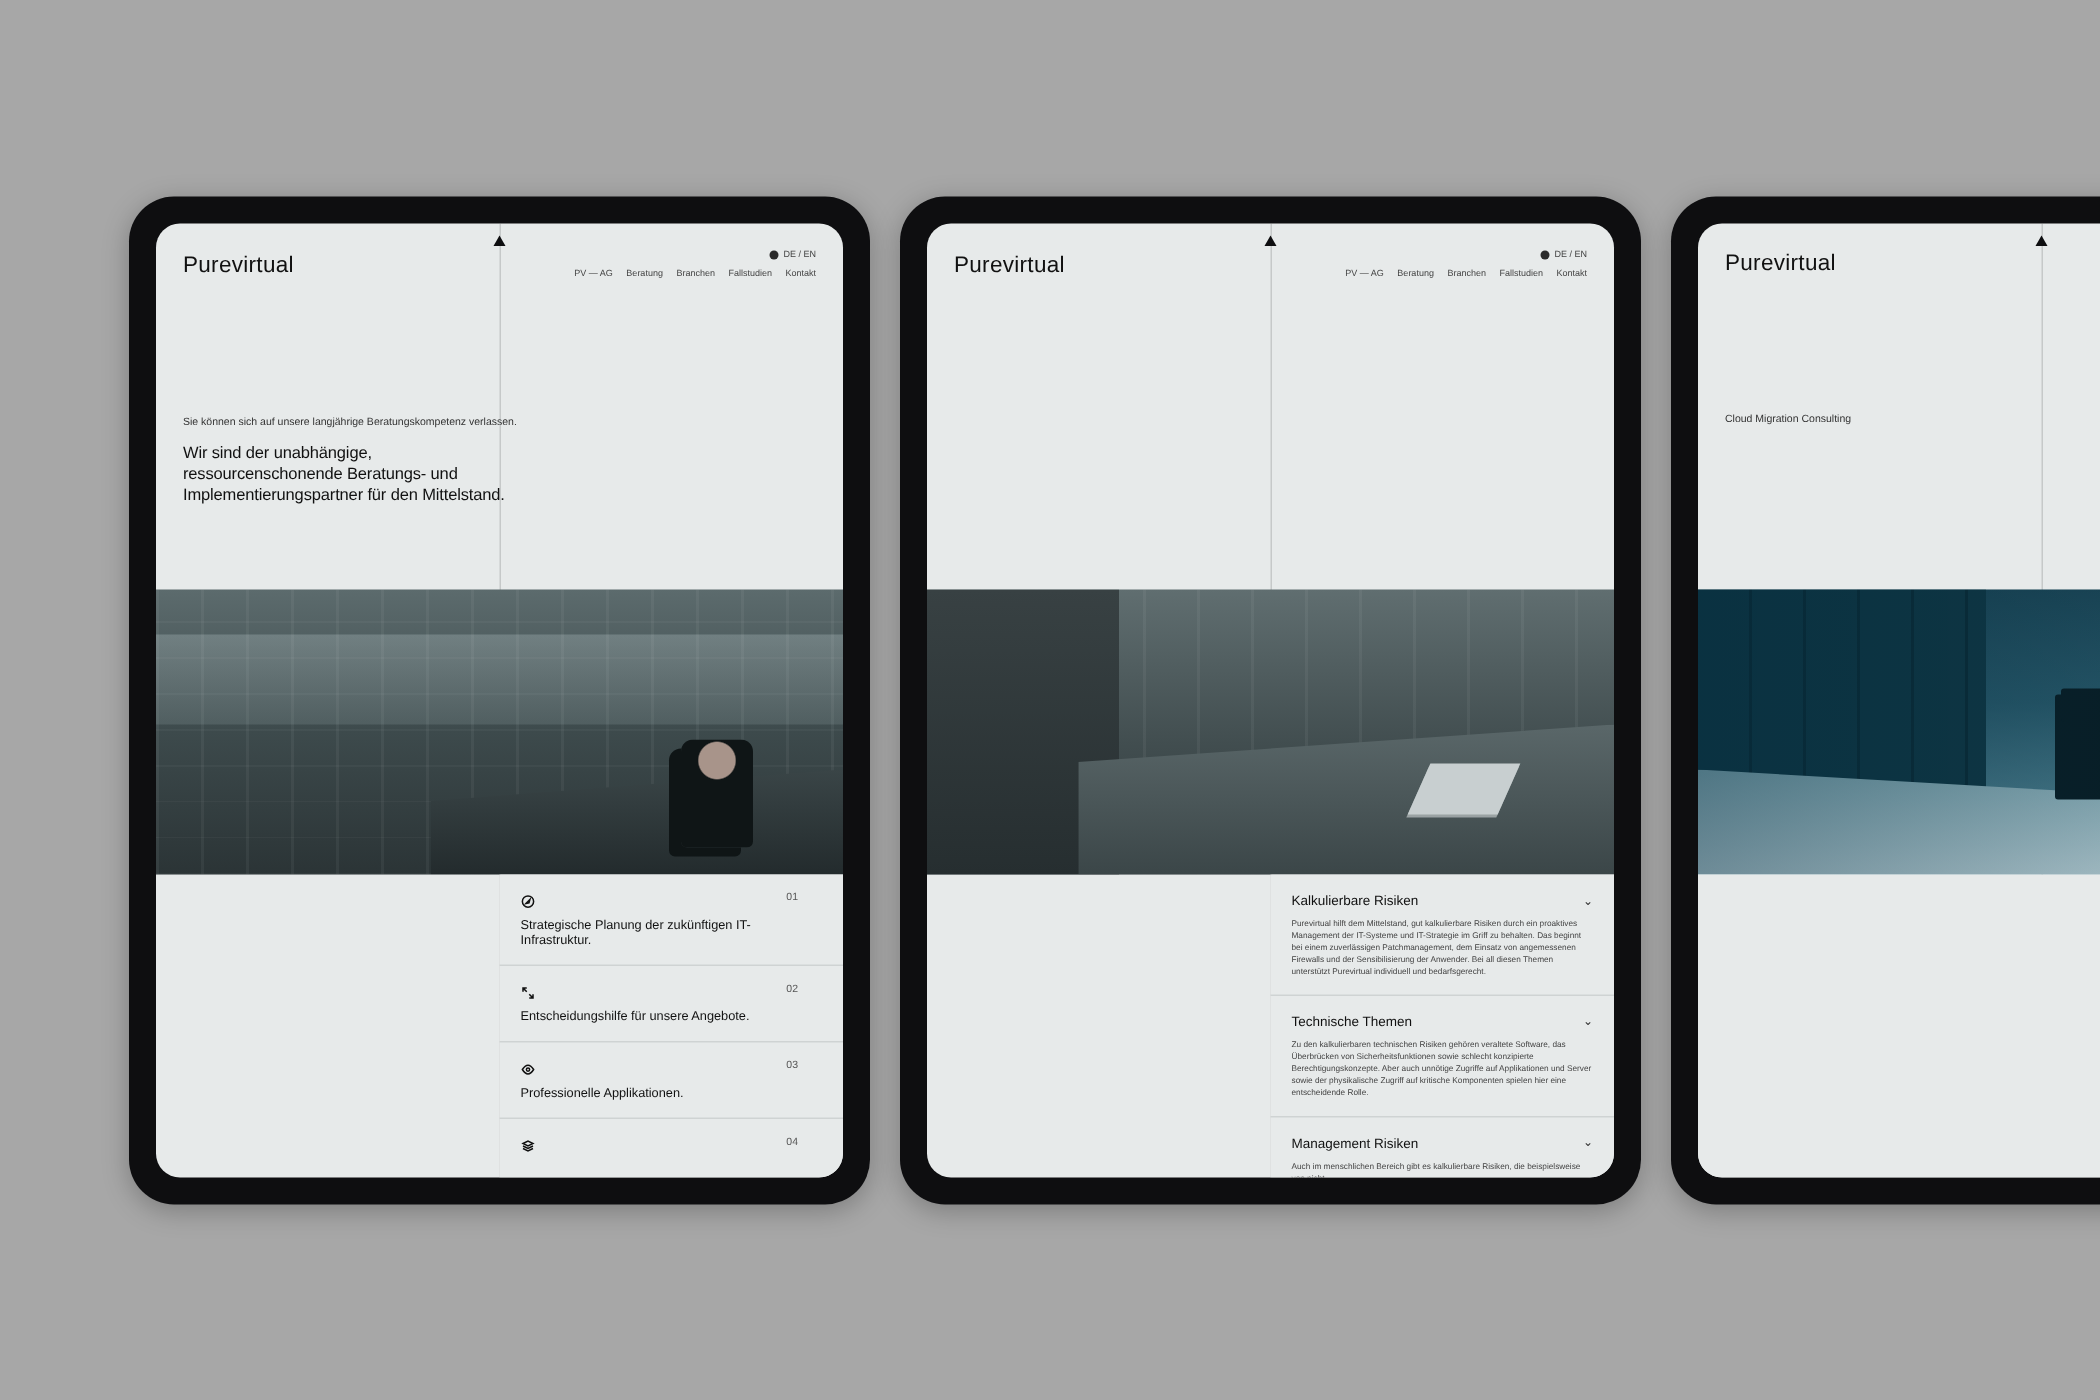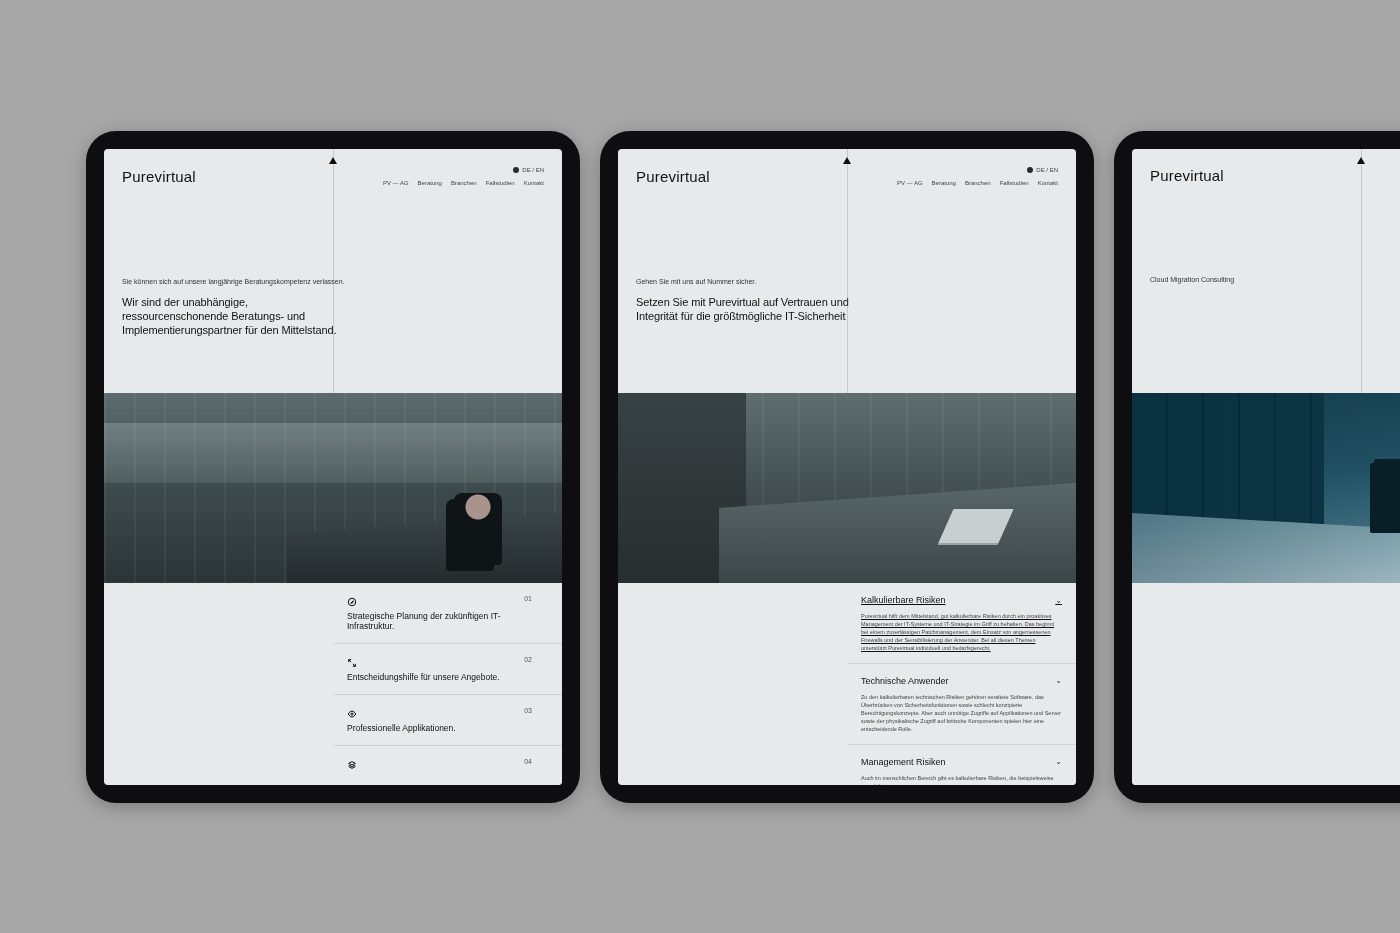--- a/index.html
+++ b/index.html
@@ -22,21 +22,21 @@
     box-shadow: 0 4px 18px rgba(0,0,0,0.25);
   }
   .tablet.t1 { left: 86px;  top: 131px; }
   .tablet.t2 { left: 600px; top: 131px; }
   .tablet.t3 { left: 1114px; top: 131px; } 
 
   .screen {
     width: 100%;
     height: 100%;
     background: #e7eaea;
-    border-radius: 4px;
+    border-radius: 16px;
     position: relative;
     overflow: hidden;
   }
 
   
   .guide {
     position: absolute;
     left: 50%;
     top: 0;
     width: 1px;
@@ -193,21 +193,21 @@
     left: 50%; right: 0;
     top: 434px;
     bottom: 0;
     background: #e7eaea;
   }
   .arow {
     border-top: 1px solid #cfd3d3;
     padding: 12px 14px 10px 14px;
     position: relative;
   }
-  .arow:first-child { border-top:none;text-decoration:underline; }
+  .arow:first-child { border-top:none; }
   .arow .head { display:flex; justify-content:space-between; align-items:center; margin-bottom:8px;}
   .arow .title { font-size: 9px; font-weight:500; color:#111; }
   .arow .chev { font-size: 8px; color:#333; }
   .arow .body { font-size: 5.5px; line-height:1.45; color:#444; }
 
   
   .blank {
     position:absolute; left:0; right:0; top:434px; bottom:0;
     background:#e7eaea;
   }
@@ -316,43 +316,39 @@
           <div class="nav">
             <span>PV — AG</span>
             <span>Beratung</span>
             <span>Branchen</span>
             <span>Fallstudien</span>
             <span>Kontakt</span>
           </div>
         </div>
       </div>
 
-      <div class="hero">
-        <div class="eyebrow">Gehen Sie mit uns auf Nummer sicher.</div>
-        <div class="headline">Setzen Sie mit Purevirtual auf Vertrauen und Integrität für die größtmögliche IT-Sicherheit</div>
-      </div>
 
       <div class="photo desk2">
         <div class="bars"></div>
         <div class="partition"></div>
         <div class="surface"></div>
         <div class="laptop"></div>
       </div>
 
       <div class="accordion">
         <div class="arow">
           <div class="head">
             <span class="title">Kalkulierbare Risiken</span>
             <span class="chev">⌄</span>
           </div>
           <div class="body">Purevirtual hilft dem Mittelstand, gut kalkulierbare Risiken durch ein proaktives Management der IT-Systeme und IT-Strategie im Griff zu behalten. Das beginnt bei einem zuverlässigen Patchmanagement, dem Einsatz von angemessenen Firewalls und der Sensibilisierung der Anwender. Bei all diesen Themen unterstützt Purevirtual individuell und bedarfsgerecht.</div>
         </div>
         <div class="arow">
           <div class="head">
-            <span class="title">Technische Anwender</span>
+            <span class="title">Technische Themen</span>
             <span class="chev">⌄</span>
           </div>
           <div class="body">Zu den kalkulierbaren technischen Risiken gehören veraltete Software, das Überbrücken von Sicherheitsfunktionen sowie schlecht konzipierte Berechtigungskonzepte. Aber auch unnötige Zugriffe auf Applikationen und Server sowie der physikalische Zugriff auf kritische Komponenten spielen hier eine entscheidende Rolle.</div>
         </div>
         <div class="arow">
           <div class="head">
             <span class="title">Management Risiken</span>
             <span class="chev">⌄</span>
           </div>
           <div class="body">Auch im menschlichen Bereich gibt es kalkulierbare Risiken, die beispielsweise von nicht</div>

